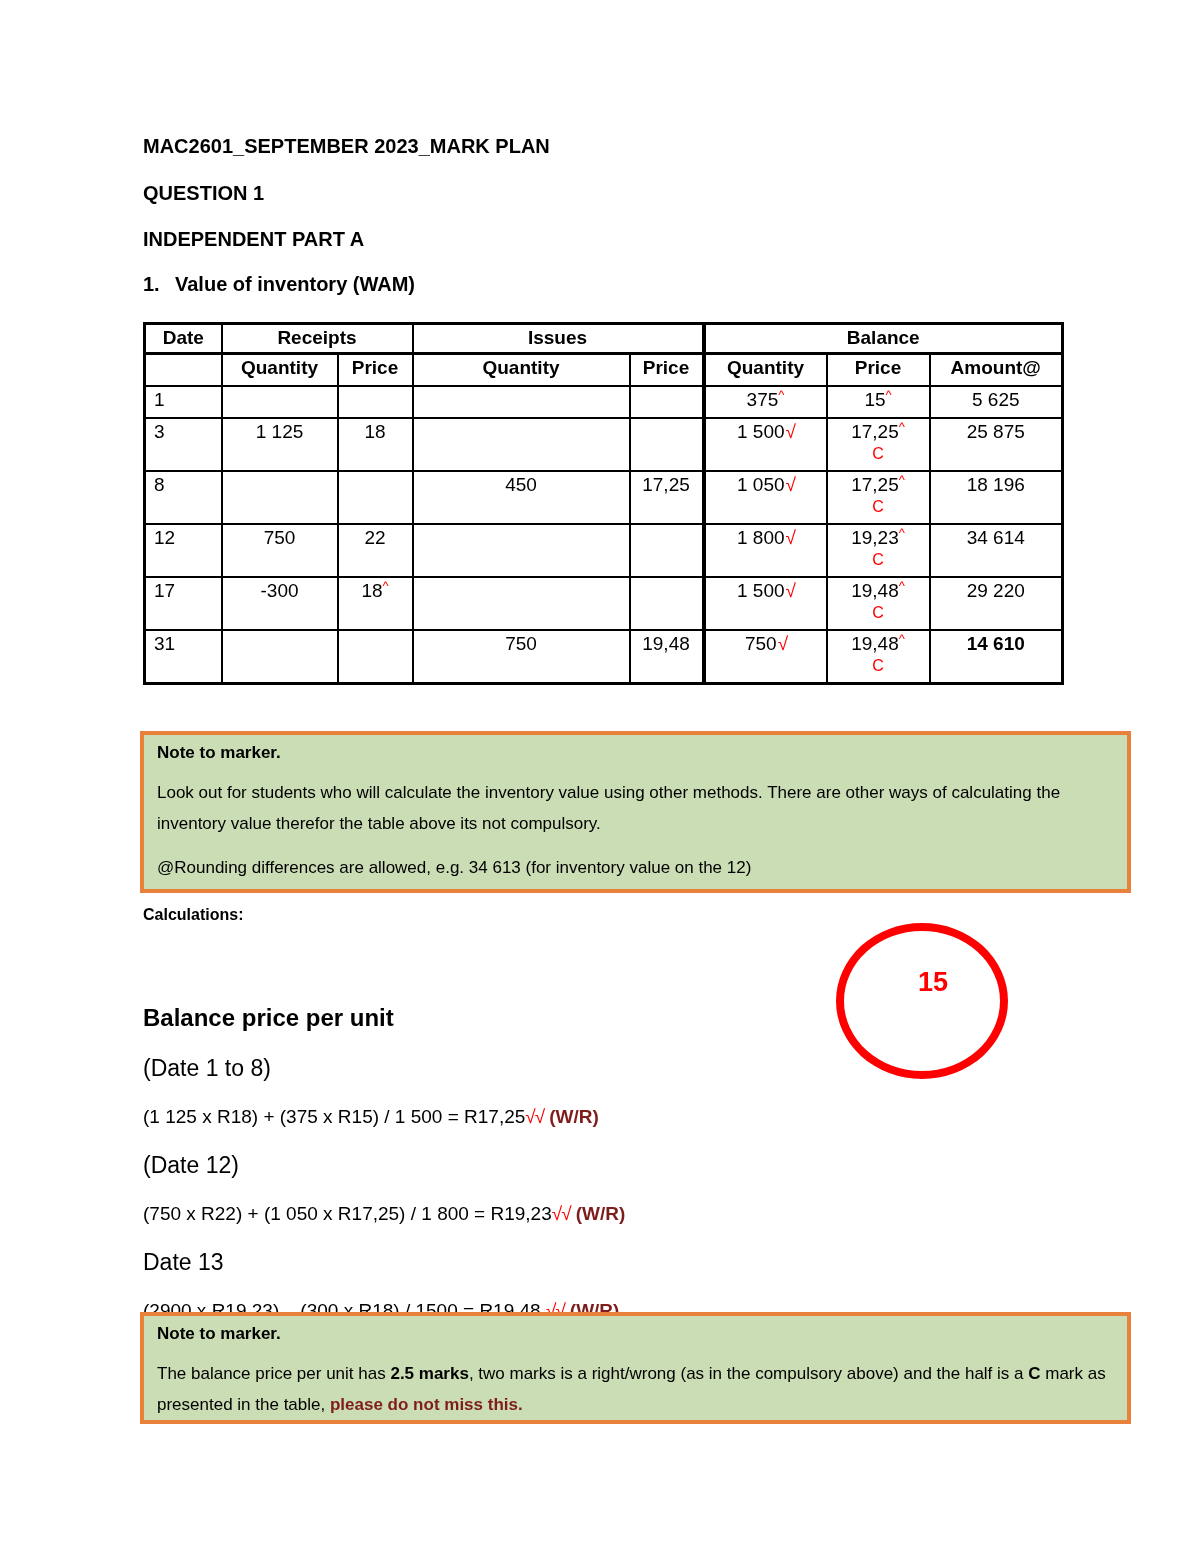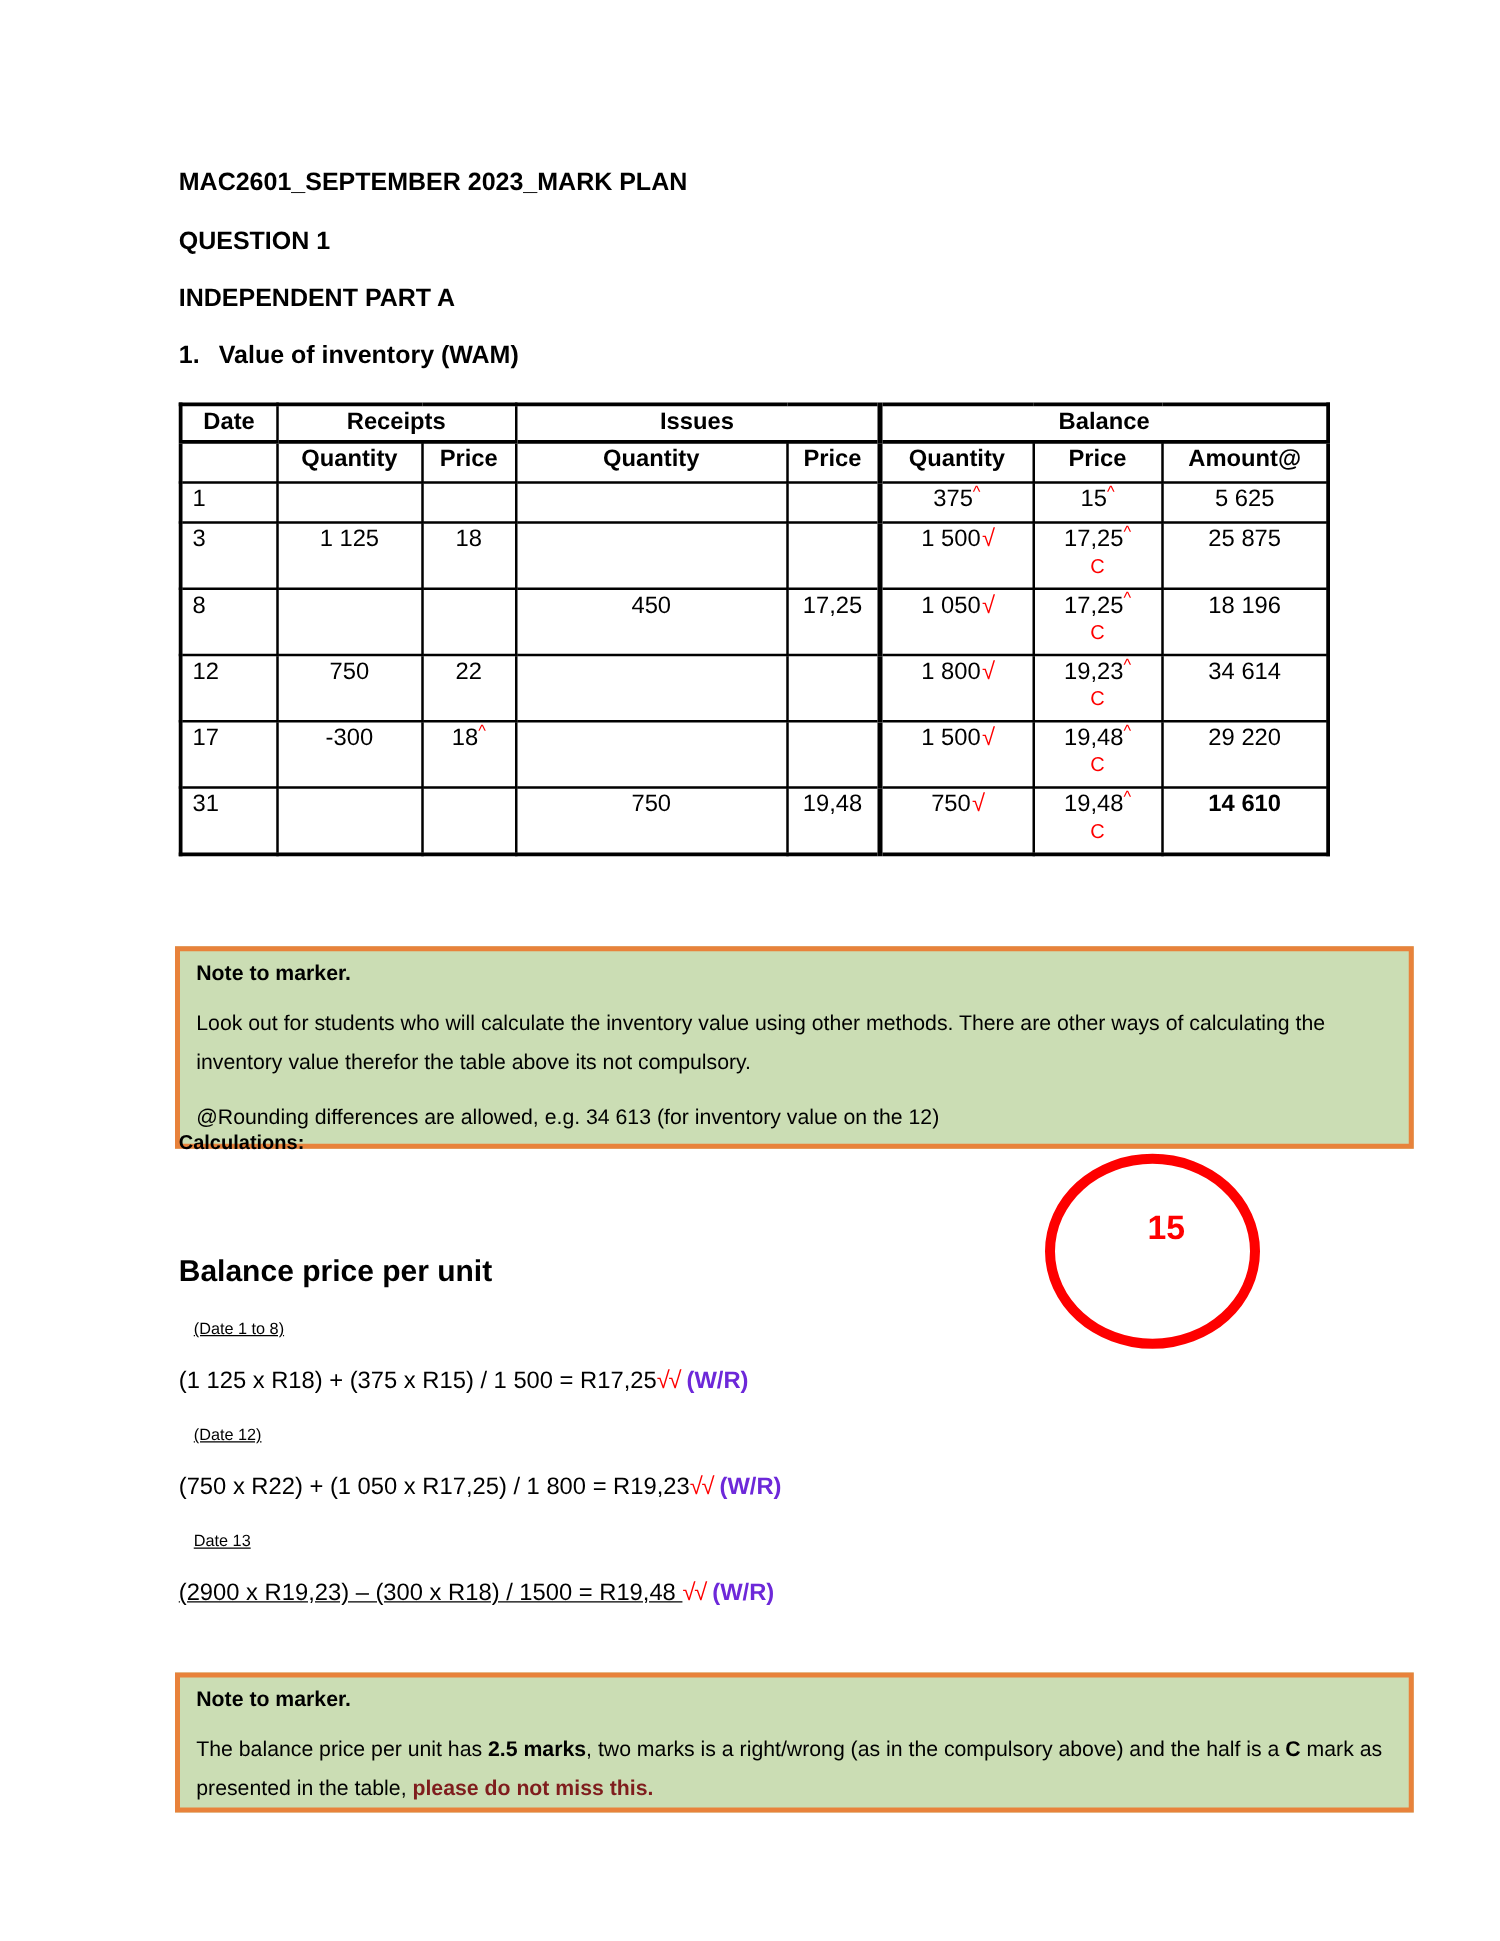--- a/index.html
+++ b/index.html
@@ -37,46 +37,46 @@
   #invtable .bold { font-weight:bold; }
   .red { color:#fe0000; }
   sup.caret { font-size:13px; line-height:0; vertical-align:super; }
   span.tick { font-size:19px; margin-left:1px; letter-spacing:-2px; }
   div.cmark { font-size:16px; line-height:20px; text-align:center; margin-top:1px; }
 
   
   .note {
     left:140px; width:991px; box-sizing:border-box;
     background:#cbddb4; border:4px solid #e8823b;
-    padding:5px 13px; font-size:17px; overflow:hidden;margin-top:26px;
+    padding:5px 13px; font-size:17px; overflow:hidden;
   }
   #note1 { top:731px;  height:162px; }
   #note2 { top:1312px; height:112px; }
   .note .nheading { font-weight:bold; margin:3px 0 14px 0; }
   .note p { margin:0 0 13px 0; line-height:31px; }
   .note .bold { font-weight:bold; }
   .note .bold-red { font-weight:bold; color:#7f1d1d; }
 
   
   #calc-heading { left:143px; top:906px; font-size:16px; font-weight:bold; }
   #score-circle {
     left:836px; top:923px; width:156px; height:140px;
     border:8px solid #fe0000; border-radius:50%;
   }
   #score-circle .score {
     position:absolute; left:74px; top:36px;
     color:#fe0000; font-weight:bold; font-size:27px;
   }
   #calc-body { left:143px; top:1004px; width:900px; }
   .calc-sub { font-size:24px; font-weight:bold; margin:0 0 23px 0; }
-  .calc-label { font-size:13px; text-decoration:underline; margin:0 0 24px 12px; }
+  .calc-label { font-size:23px; margin:0 0 24px 0; }
   .calc-formula { font-size:19px; margin:0 0 24px 0; white-space:nowrap; }
   .calc-formula .u { text-decoration:underline; }
   .calc-formula .ticks { color:#fe0000; letter-spacing:-1px; }
-  .calc-formula .wr { color:#6d28d9; font-weight:bold; margin-left:5px; }
+  .calc-formula .wr { color:#7f1d1d; font-weight:bold; margin-left:5px; }
 </style>
 </head>
 <body>
 
 <div class="abs doc-head" id="title">MAC2601_SEPTEMBER 2023_MARK PLAN</div>
 <div class="abs doc-head" id="question">QUESTION 1</div>
 <div class="abs doc-head" id="part">INDEPENDENT PART A</div>
 <div class="abs doc-head" id="item"><span class="num">1.</span><span>Value of inventory (WAM)</span></div>
 
 <table class="abs" id="invtable">

